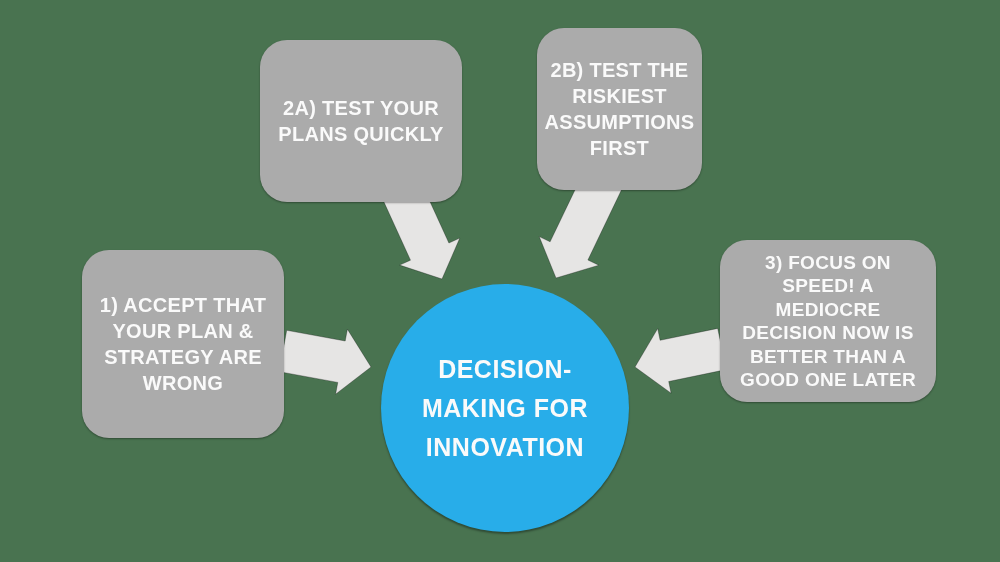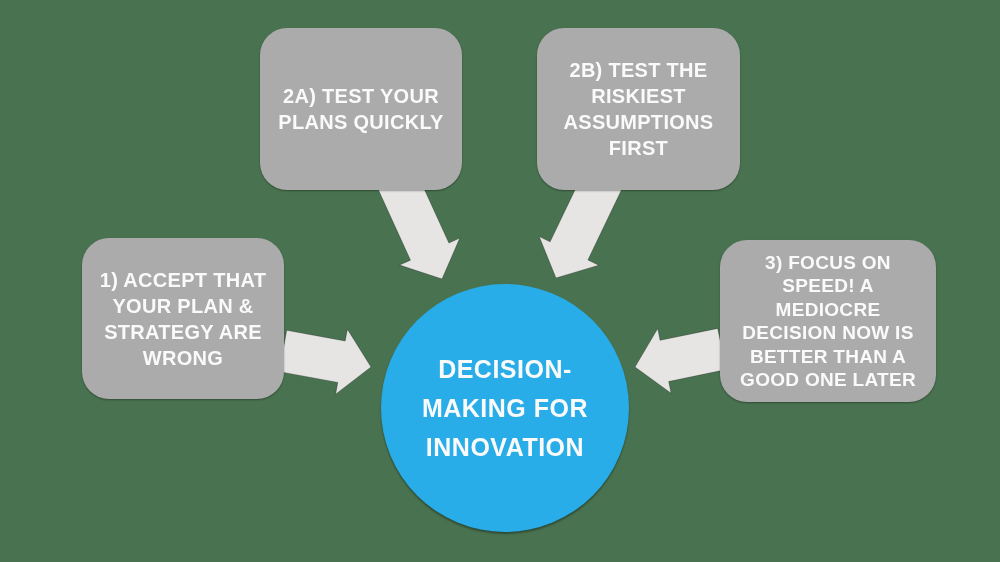--- a/index.html
+++ b/index.html
@@ -39,23 +39,23 @@
   .node-box .label, .hub .label {
     color: var(--text, #FAFAFA);
     font-weight: 700;
     white-space: pre-line;
     letter-spacing: 0.3px;
   }
   .node-box .label {
     font-size: 20px;
     line-height: 26px;
   }
-  #box-1 { left: 82px;  top: 238px; width: 202px; height: 161px; }
-  #box-2a { left: 260px; top: 28px;  width: 202px; height: 162px; }
-  #box-2b { left: 537px; top: 28px;  width: 203px; height: 162px; }
+  #box-1 { left: 82px;  top: 250px; width: 202px; height: 188px; }
+  #box-2a { left: 260px; top: 40px;  width: 202px; height: 162px; }
+  #box-2b { left: 537px; top: 28px;  width: 165px; height: 162px; }
   #box-3 { left: 720px; top: 240px; width: 216px; height: 162px; }
   #box-3 .label { font-size: 19px; line-height: 23.5px; }
   .hub {
     position: absolute;
     z-index: 3;
     left: 381px; top: 284px;
     width: 248px; height: 248px;
     border-radius: 50%;
     background: var(--circle, #28ADE9);
     box-shadow: 0 2px 2px rgba(0,0,0,0.35);

